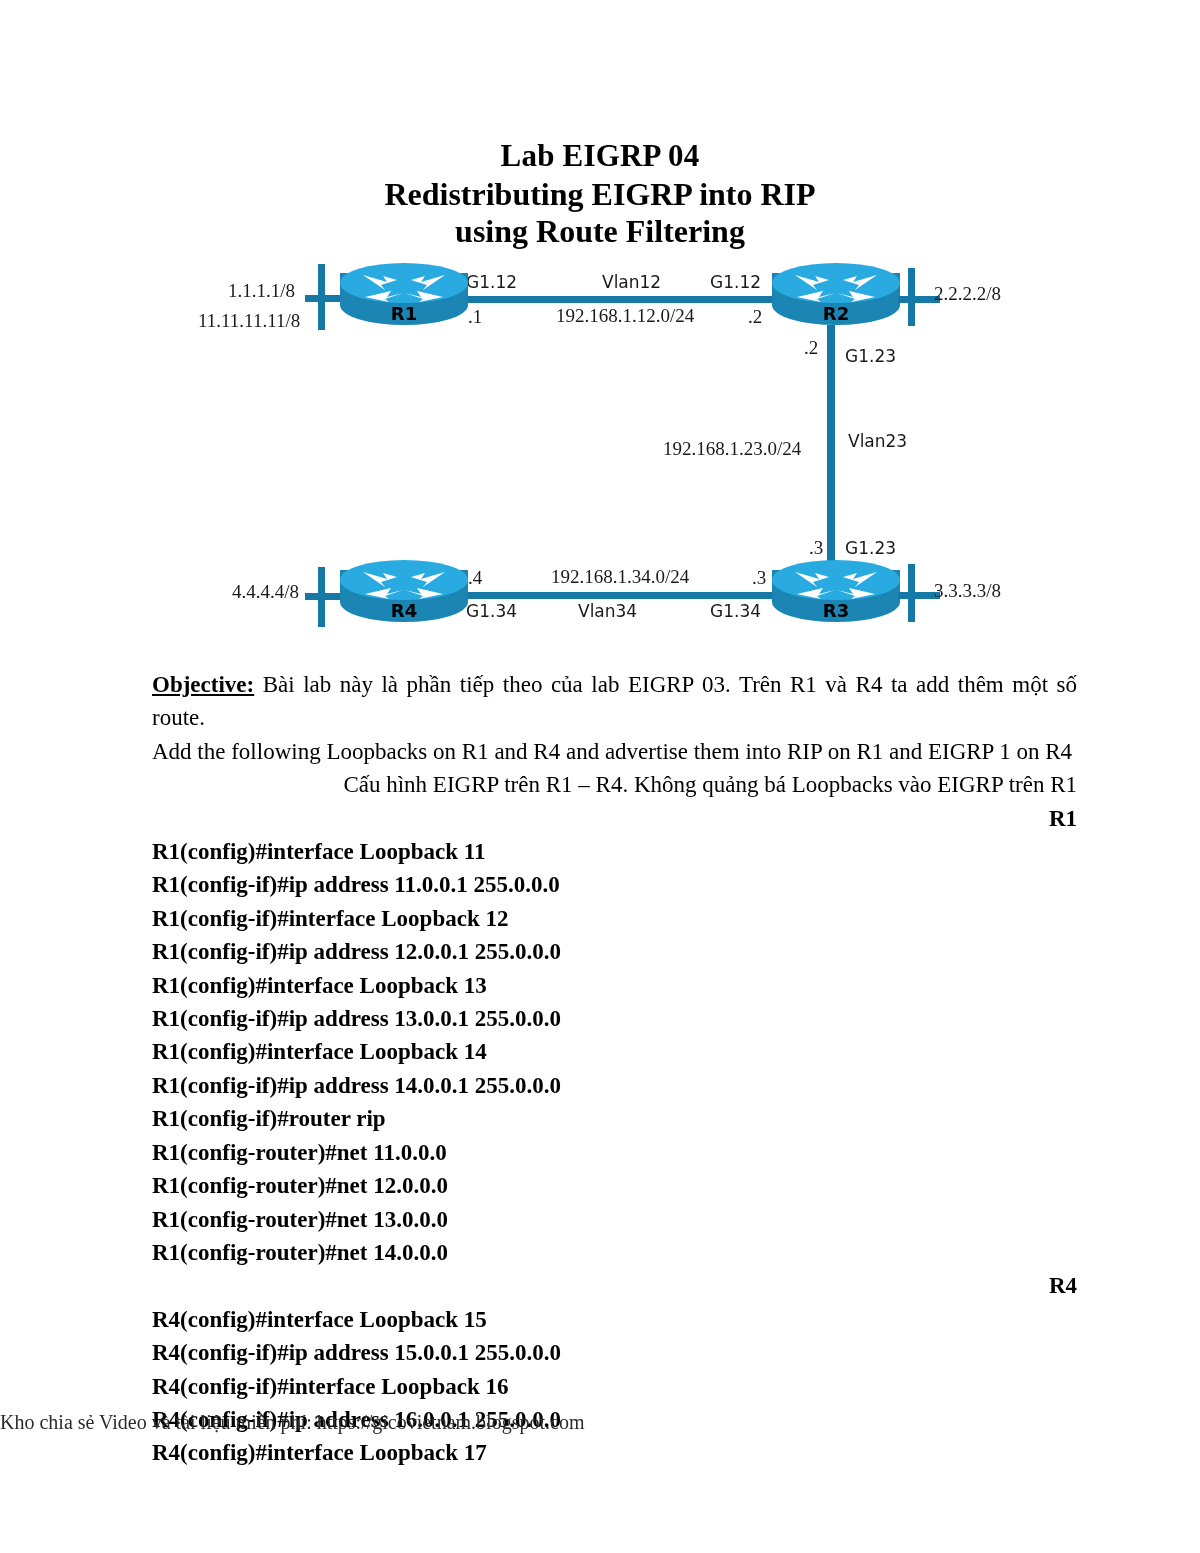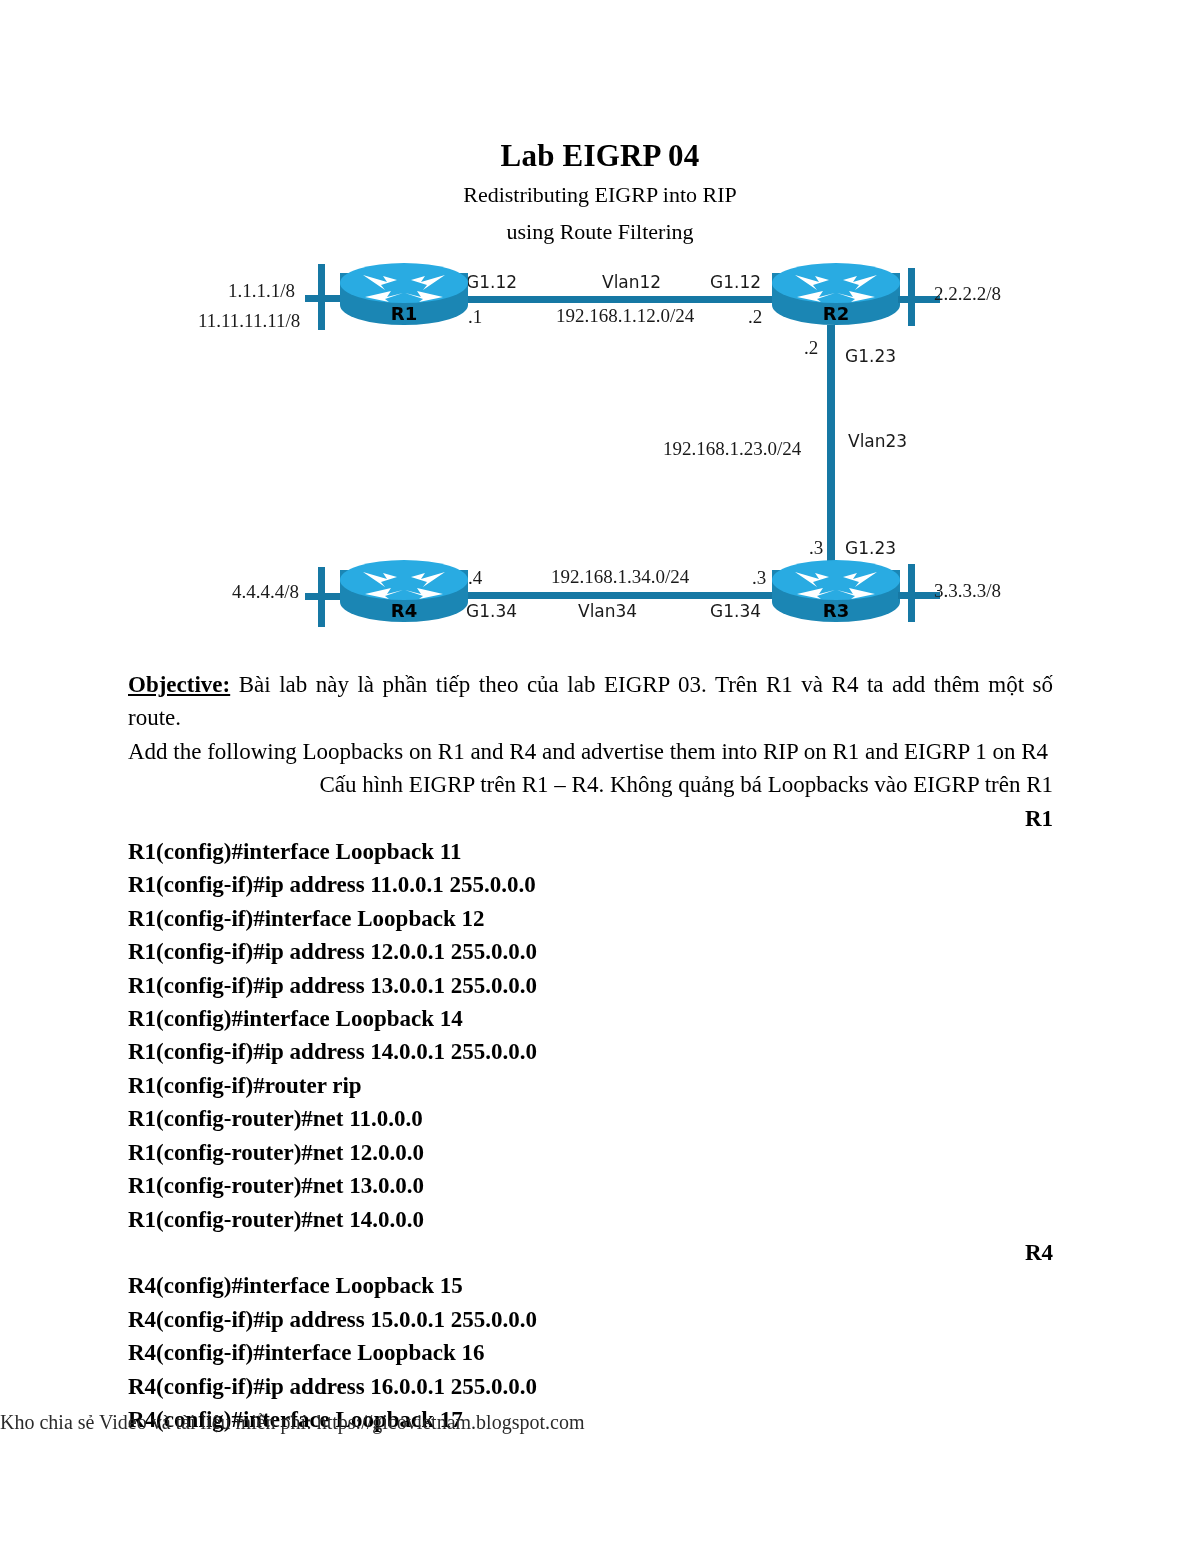--- a/index.html
+++ b/index.html
@@ -24,22 +24,22 @@
     width: 1200px;
     text-align: center;
   }
   .title-main {
     font-size: 31px;
     font-weight: bold;
     line-height: 40px;
     letter-spacing: .2px;
   }
   .title-sub {
-    font-size: 22px;
-    font-weight: normal;
+    font-size: 32px;
+    font-weight: bold;
     line-height: 37px;
   }
 
   
   .diagram {
     position: absolute;
     top: 255px;
     left: 0;
     width: 1200px;
     height: 400px;
@@ -120,21 +120,21 @@
     left: 17px;
     top: 4px;
     width: 94px;
     height: 36px;
     z-index: 3;
   }
 
   
   .prose {
     position: absolute;
-    left: 128px;
+    left: 152px;
     width: 925px;
     top: 668px;
     font-size: 23px;
     line-height: 33.4px;
   }
   .p-just {
     text-align: justify;
     text-justify: inter-word;
     margin: 0;
   }
@@ -270,20 +270,21 @@
   <p class="p-just"><span class="u-bold">Objective:</span><span> Bài lab này là phần tiếp theo của lab EIGRP 03. Trên R1 và R4 ta add thêm một số route.</span></p>
   <p class="p-just">Add the following Loopbacks on R1 and R4 and advertise them into RIP on R1 and EIGRP 1 on R4</p>
   <p class="p-left">Cấu hình EIGRP trên R1 – R4. Không quảng bá Loopbacks vào EIGRP trên R1</p>
 
   <p class="p-left b">R1</p>
   <div>
     <p class="cli">R1(config)#interface Loopback 11</p>
     <p class="cli">R1(config-if)#ip address 11.0.0.1 255.0.0.0</p>
     <p class="cli">R1(config-if)#interface Loopback 12</p>
     <p class="cli">R1(config-if)#ip address 12.0.0.1 255.0.0.0</p>
+    <p class="cli">R1(config)#interface Loopback 13</p>
     <p class="cli">R1(config-if)#ip address 13.0.0.1 255.0.0.0</p>
     <p class="cli">R1(config)#interface Loopback 14</p>
     <p class="cli">R1(config-if)#ip address 14.0.0.1 255.0.0.0</p>
     <p class="cli">R1(config-if)#router rip</p>
     <p class="cli">R1(config-router)#net 11.0.0.0</p>
     <p class="cli">R1(config-router)#net 12.0.0.0</p>
     <p class="cli">R1(config-router)#net 13.0.0.0</p>
     <p class="cli">R1(config-router)#net 14.0.0.0</p>
   </div>
 

